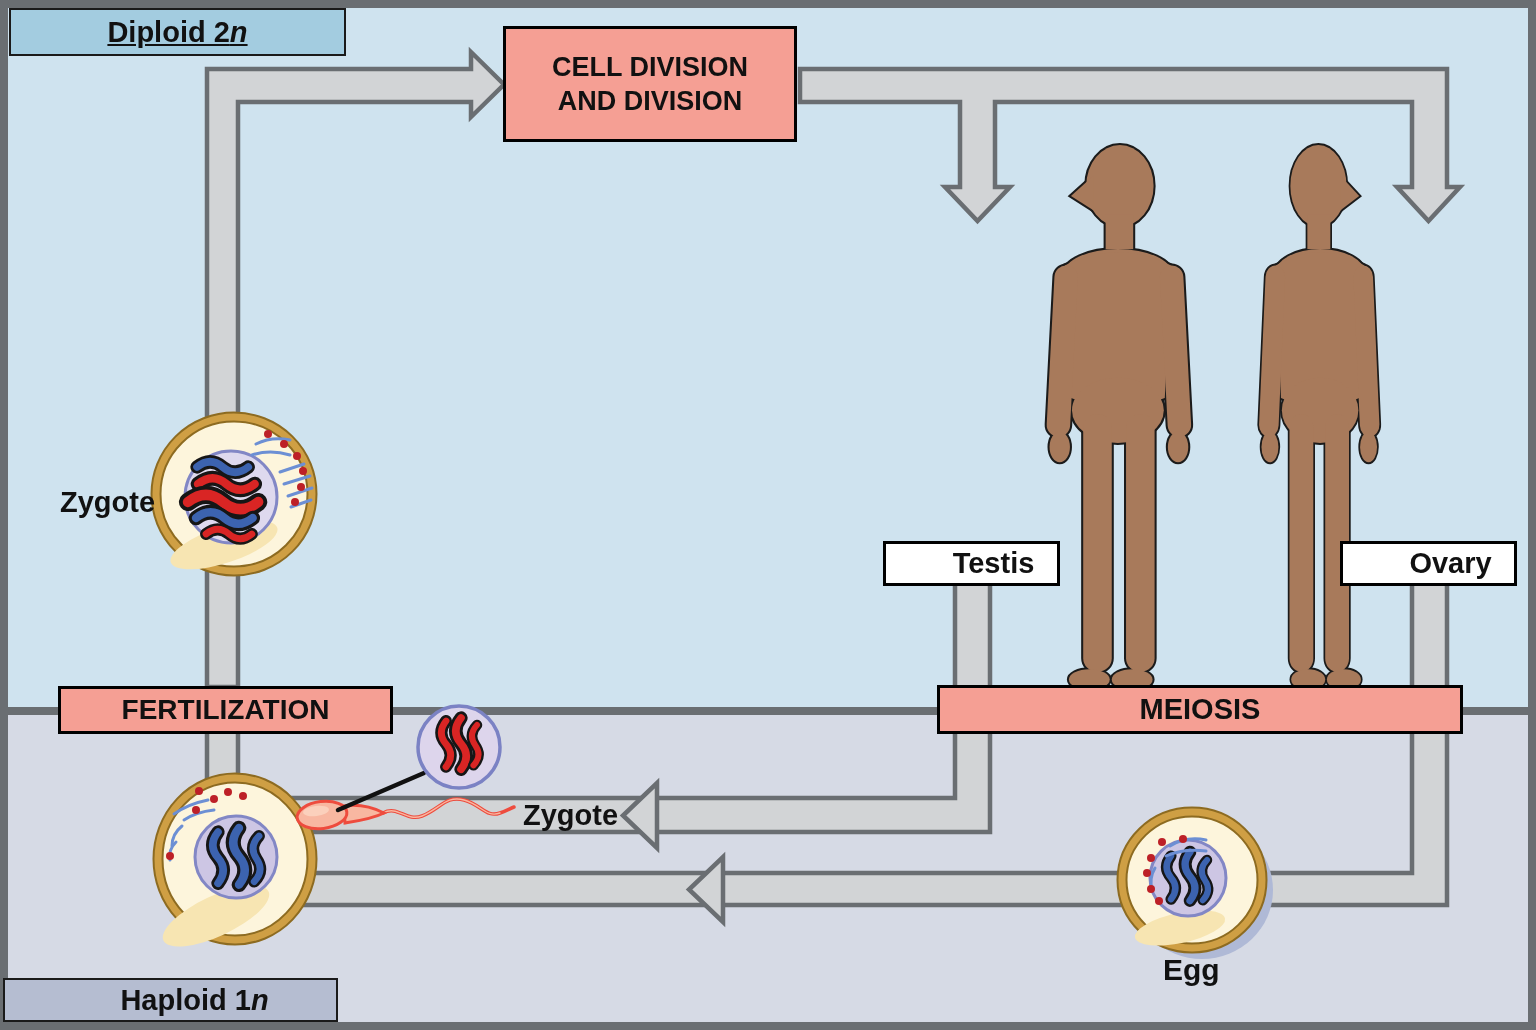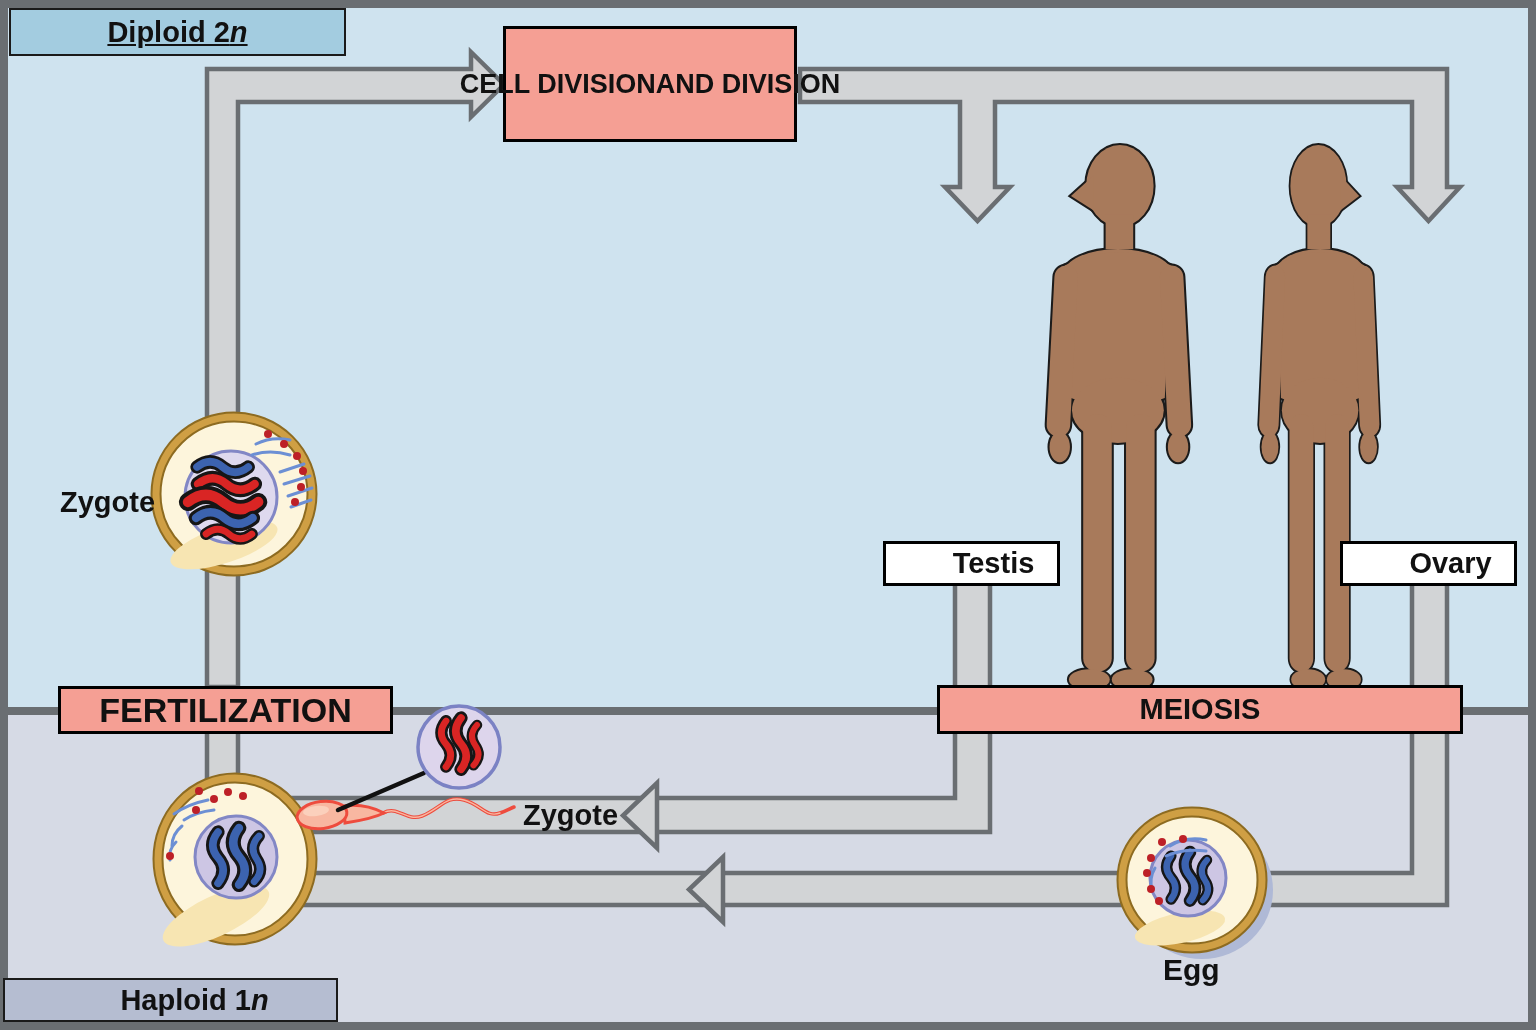--- a/index.html
+++ b/index.html
@@ -32,22 +32,22 @@
   .sperm-tail-in{fill:none;stroke:#f8b7a1;stroke-width:1.4;stroke-linecap:round;}
   .connector{stroke:#111;stroke-width:4.5;stroke-linecap:round;}
 
   
   .lbl{position:absolute;display:flex;align-items:center;justify-content:center;
        font-weight:bold;color:#111;box-sizing:border-box;text-align:center;white-space:nowrap;}
   .phase{border:2.5px solid #1a1a1a;font-size:29px;}
   .dip{left:9px;top:8px;width:337px;height:48px;background:var(--diploid-label-bg);text-decoration:underline;}
   .hap{left:3px;top:978px;width:335px;height:44px;background:var(--haploid-label-bg);padding-left:48px;}
   .proc{background:var(--process-box);border:3.5px solid #000;}
-  .cdiv{left:503px;top:26px;width:294px;height:116px;flex-direction:row;font-size:27px;line-height:34px;}
-  .fert{left:58px;top:686px;width:335px;height:48px;font-size:34px;}
+  .cdiv{left:503px;top:26px;width:294px;height:116px;flex-direction:column;font-size:27px;line-height:34px;}
+  .fert{left:58px;top:686px;width:335px;height:48px;font-size:28px;}
   .meio{left:937px;top:685px;width:526px;height:49px;font-size:29px;}
   .organ{background:var(--organ-label-bg);border:3px solid #000;font-size:29px;padding-left:44px;}
   .testis{left:883px;top:541px;width:177px;height:45px;}
   .ovary{left:1340px;top:541px;width:177px;height:45px;}
   .free{position:absolute;font-weight:bold;font-size:29px;color:#111;white-space:nowrap;}
   .zyg{left:60px;top:486px;}
   .spm{left:523px;top:799px;}
   .eggl{left:1163px;top:953px;font-size:30px;}
   i{font-style:italic;}
 </style>

